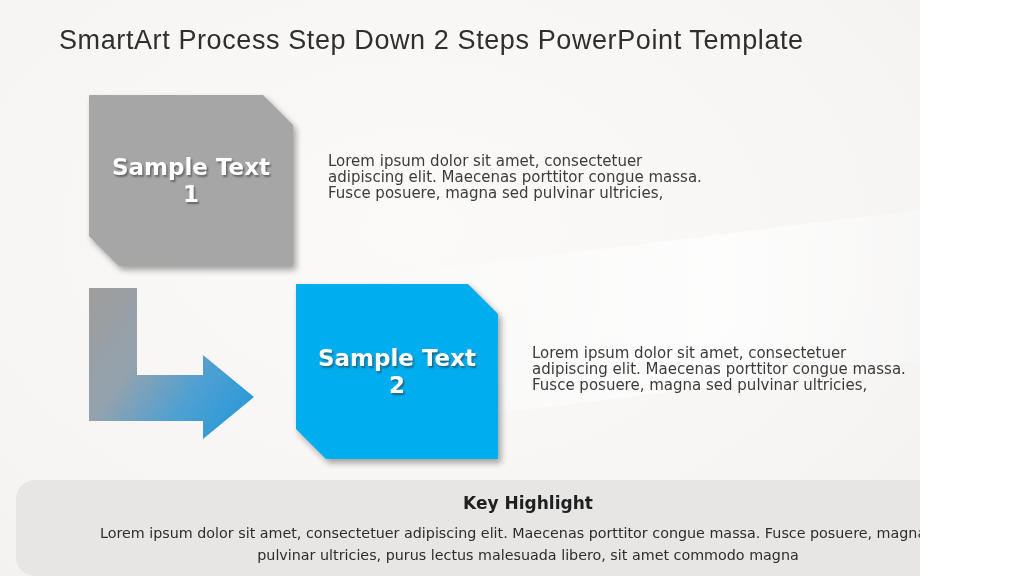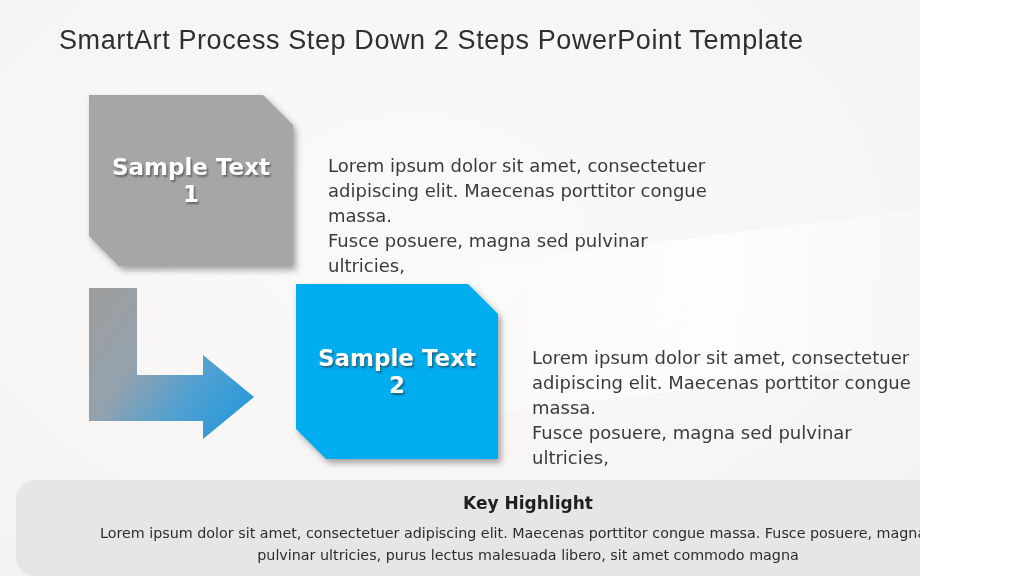--- a/index.html
+++ b/index.html
@@ -57,22 +57,22 @@
     font-weight: 700;
     font-size: 23px;
     line-height: 27px;
     text-shadow: 1.5px 2px 2px rgba(50,50,50,0.55);
   }
   .step-label span { display: block; }
   .desc {
     position: absolute;
     margin: 0;
     width: 400px;
-    font-size: 18px;
-    line-height: 25px;
+    font-size: 15px;
+    line-height: 16px;
     color: #3b3b3b;
     white-space: pre-line;
   }
   .desc-1 { left: 328px; top: 153px; }
   .desc-2 { left: 532px; top: 345px; }
   .arrow-svg { position: absolute; left: 85px; top: 283px; }
   .footer {
     position: absolute;
     left: 16px;
     top: 480px;

